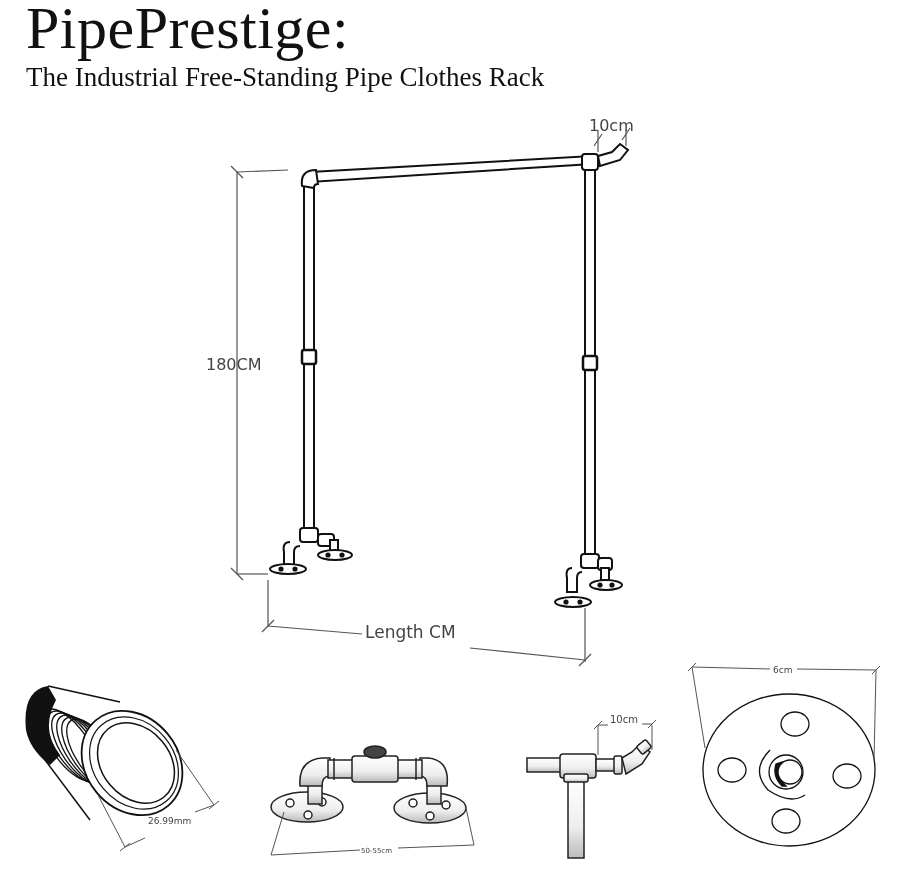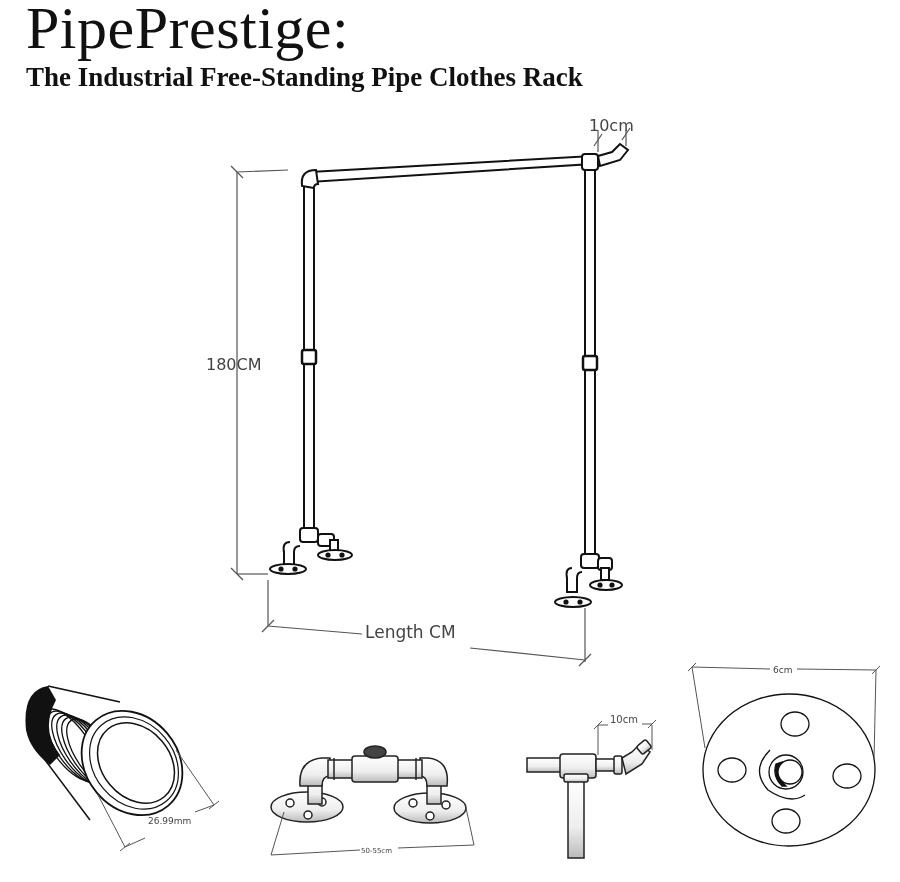--- a/index.html
+++ b/index.html
@@ -1,18 +1,18 @@
 <!DOCTYPE html>
 <html><head>
 <meta charset="utf-8">
 <style>
   html, body { margin:0; padding:0; background:#ffffff; }
   body { width:900px; height:882px; position:relative; overflow:hidden; font-family:"DejaVu Sans", sans-serif; }
   .title { position:absolute; left:26px; top:-6px; font-family:"Liberation Serif","DejaVu Serif", serif; font-size:60px; color:#111; letter-spacing:0.5px; white-space:nowrap; }
-  .subtitle { position:absolute; left:26px; top:62px; font-family:"Liberation Serif","DejaVu Serif", serif; font-size:27px; color:#111; white-space:nowrap;font-weight:bold; }
+  .subtitle { position:absolute; left:26px; top:62px; font-family:"Liberation Serif","DejaVu Serif", serif; font-size:27px; color:#111; white-space:nowrap; }
   svg.drawing { position:absolute; left:0; top:0; }
   .dim-label { font-family:"DejaVu Sans", sans-serif; fill:#444; }
 </style>
 </head>
 <body>
 
 <div class="title">PipePrestige:</div>
 <div class="subtitle">The Industrial Free-Standing Pipe Clothes Rack</div>
 
 <svg class="drawing" width="900" height="882" viewBox="0 0 900 882">

